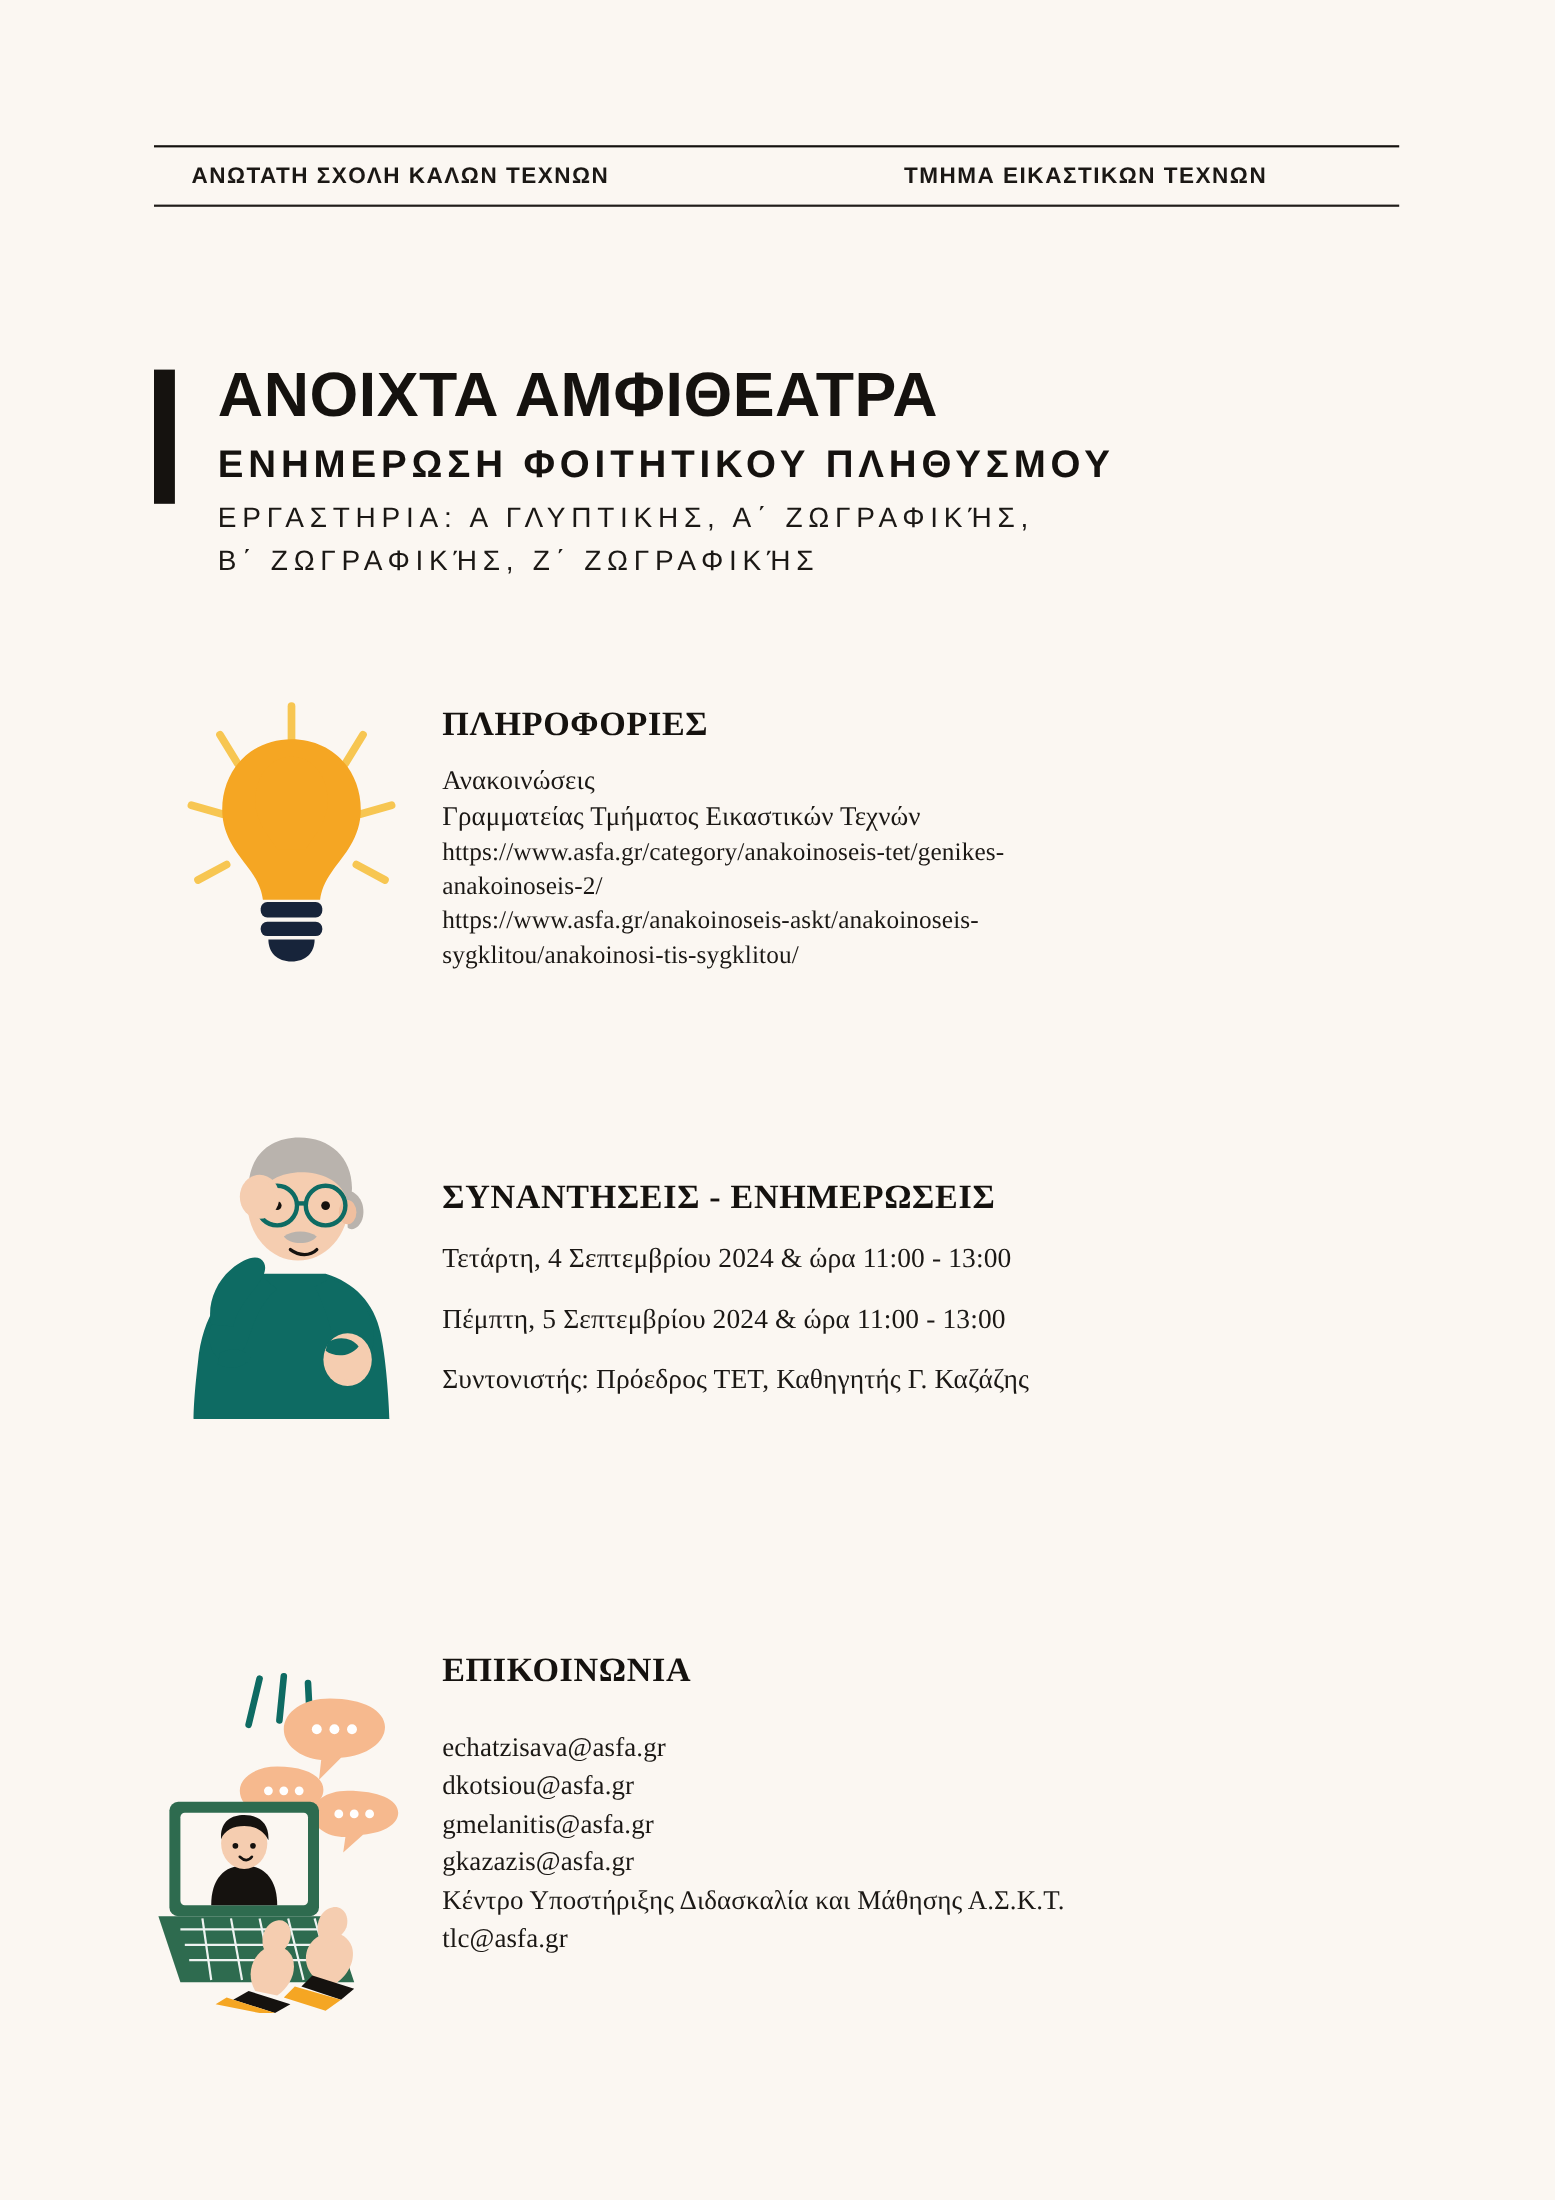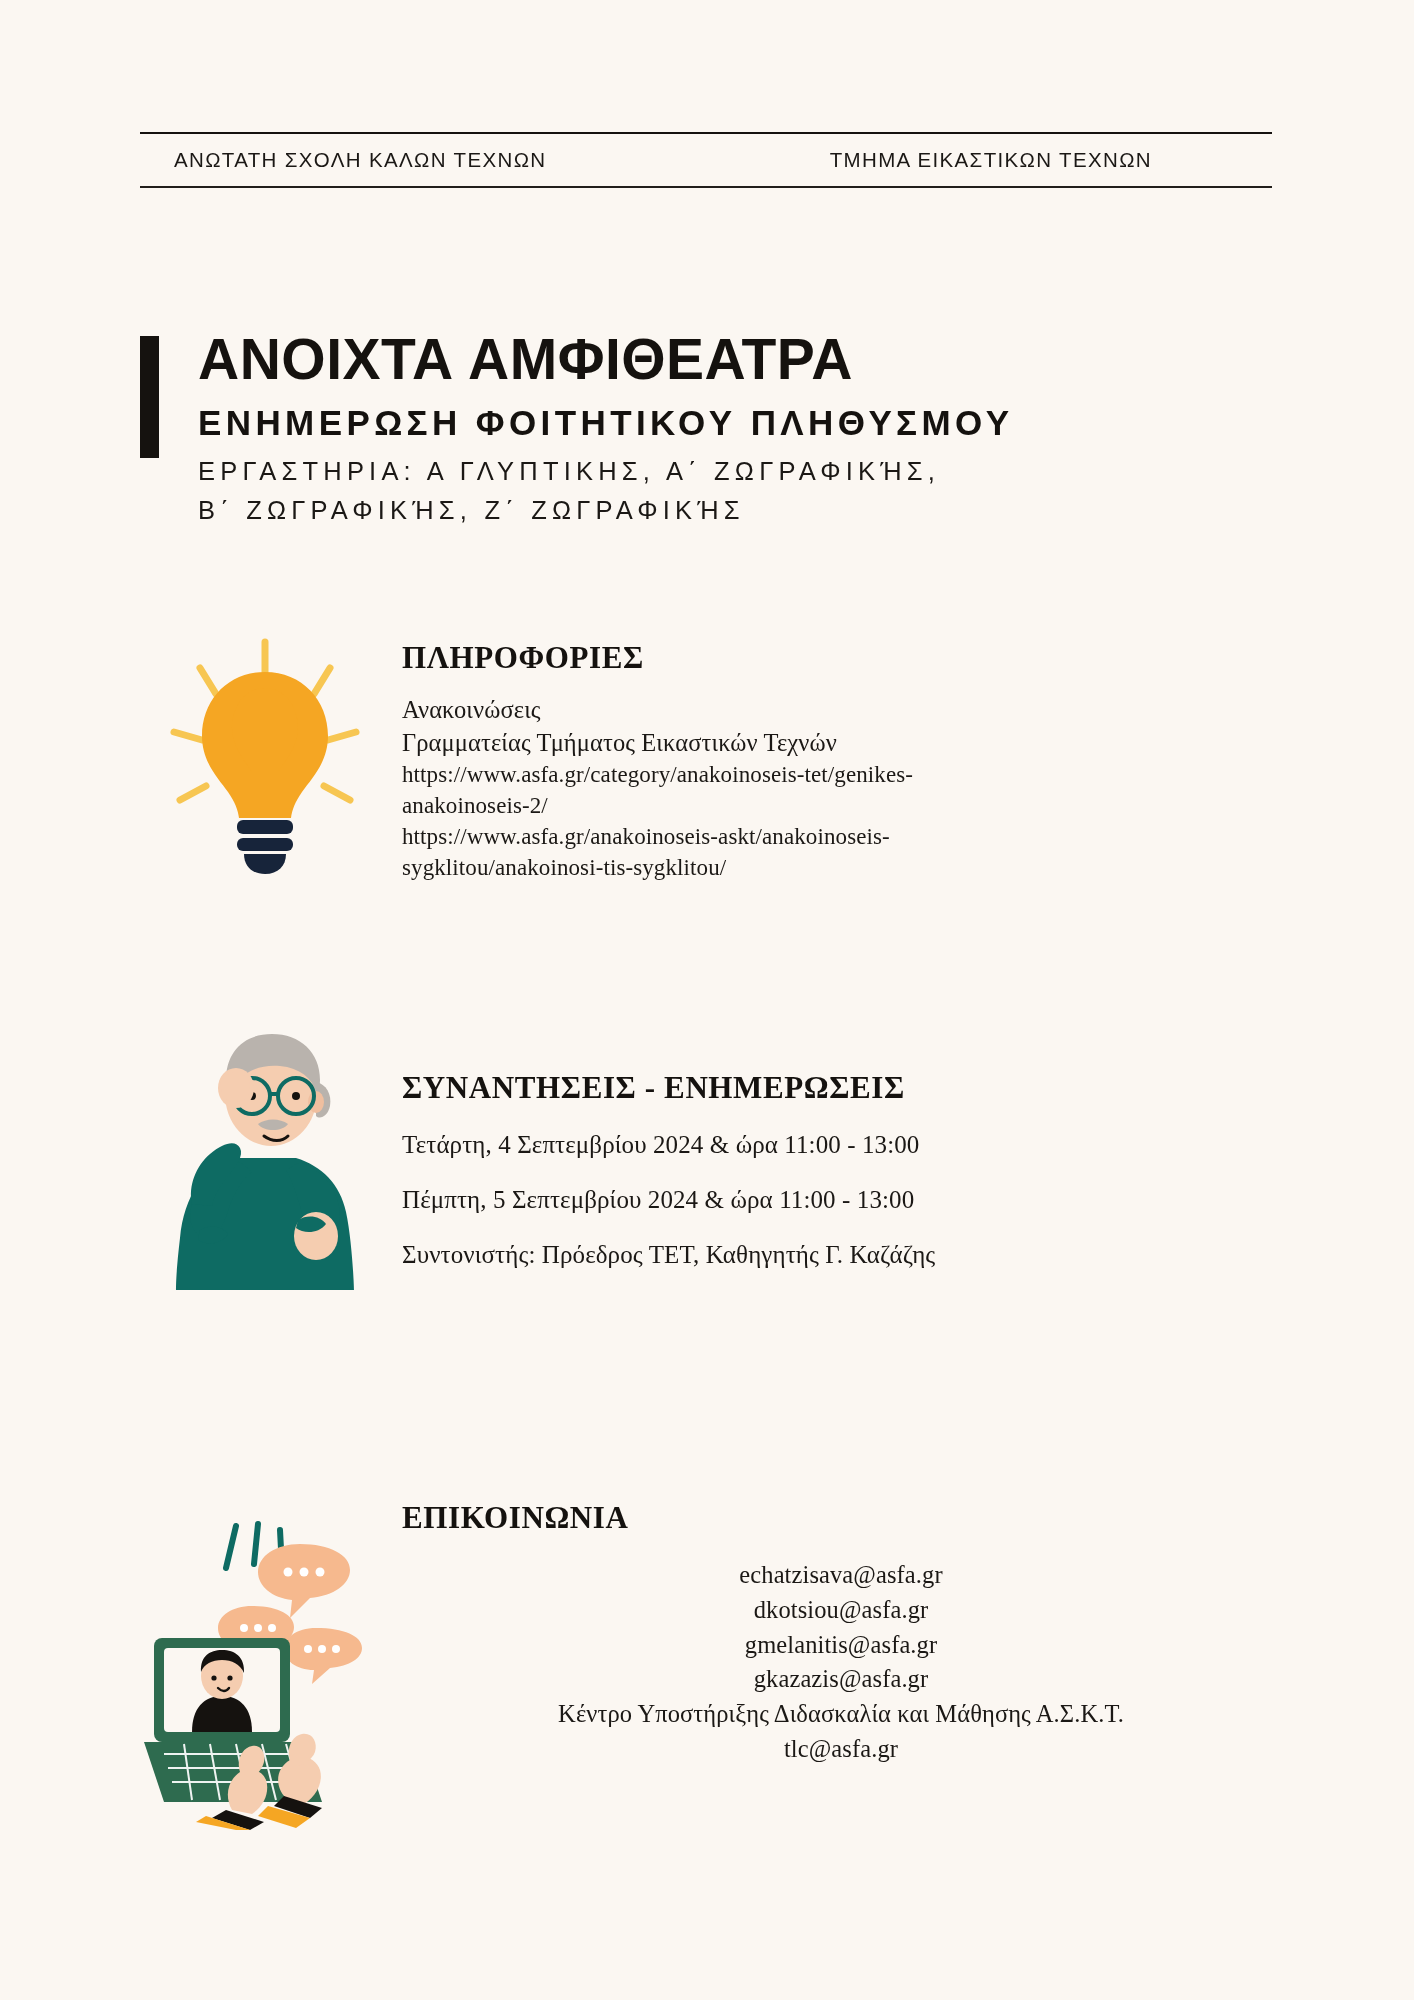--- a/index.html
+++ b/index.html
@@ -40,21 +40,21 @@
     align-items: center;
     height: 52px;
     padding: 0 28px 0 34px;
     box-sizing: border-box;
   }
   .header-left, .header-right {
     font-size: 20.5px;
     letter-spacing: 1.35px;
     color: #1b1815;
     white-space: nowrap;
-    font-weight: 400;
+    font-weight: 700;
   }
   .header-left { flex: 0 0 auto; }
   .header-spacer { flex: 1 1 auto; }
   .header-right { flex: 0 0 auto; padding-right: 92px; }
 
   
   .title-block {
     position: absolute;
     left: 140px;
     top: 330px;
@@ -140,21 +140,21 @@
   #section-meetings .section-art { width: 250px; height: 300px; margin-top: -80px; }
   #section-meetings .section-body { padding-left: 12px; }
   #section-meetings .section-lines { margin-top: 22px; }
   #section-meetings .line { margin-bottom: 22px; font-size: 25px; }
   #section-meetings .line:last-child { margin-bottom: 0; }
 
   
   #section-contact { left: 140px; top: 1500px; width: 1140px; }
   #section-contact .section-art { width: 250px; height: 320px; margin-top: 10px; }
   #section-contact .section-body { padding-left: 12px; }
-  #section-contact .section-lines { margin-top: 22px; text-align: center; }
+  #section-contact .section-lines { margin-top: 36px; }
   #section-contact .line { font-size: 24.5px; line-height: 1.42; }
 
   
   .art-svg { display: block; }
 </style>
 </head>
 <body>
 
 <div class="poster">
 

